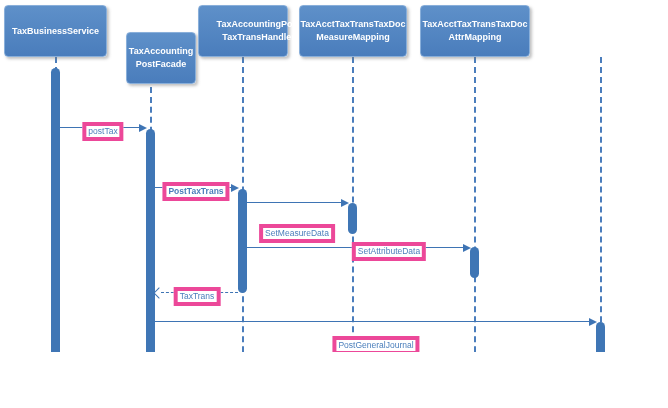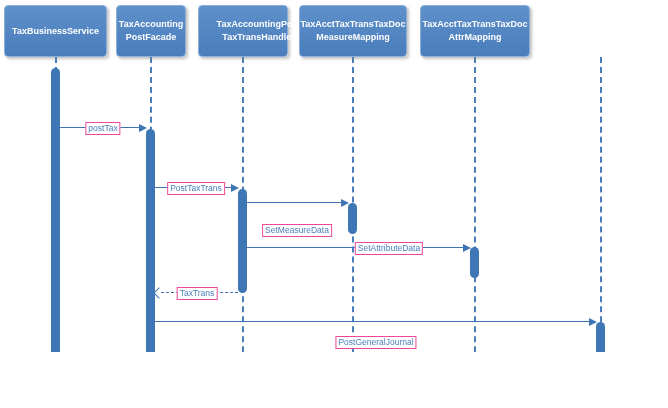--- a/index.html
+++ b/index.html
@@ -29,38 +29,38 @@
     position:absolute; right:-1px; top:-4.5px; width:0; height:0;
     border-left:8px solid #3e74b4; border-top:4px solid transparent; border-bottom:4px solid transparent;
   }
   .head-left-open {
     position:absolute; left:0px; top:-4px; width:7px; height:7px;
     border-left:1.5px solid #3e74b4; border-bottom:1.5px solid #3e74b4;
     transform:rotate(45deg); transform-origin:center;
   }
   .msg-label {
     position:absolute; top:-6.5px; transform:translateX(-50%);
-    background:#ffffff; border:1px solid #ec4899; color:#4a7ebb;
+    background:#ffffff; border:4px solid #ec4899; color:#4a7ebb;
     font-size:8.5px; line-height:11px; padding:0 2px; white-space:nowrap;
   }
 </style>
 </head>
 <body>
 
 <div class="stage">
 
   <div class="lifeline" style="left:55px;  top:57px; height:339px;"></div>
   <div class="lifeline" style="left:150px; top:57px; height:345px;"></div>
   <div class="lifeline" style="left:242px; top:57px; height:345px;"></div>
   <div class="lifeline" style="left:352px; top:57px; height:345px;"></div>
   <div class="lifeline" style="left:474px; top:57px; height:345px;"></div>
   <div class="lifeline" style="left:600px; top:57px; height:345px;"></div>
 
   <div class="actor" style="left:4px;   width:103px;">TaxBusinessService</div>
-  <div class="actor" style="left:116px; width:70px;">TaxAccounting
+  <div class="actor" style="left:126px; width:70px;margin-top:27px;">TaxAccounting
 PostFacade</div>
   <div class="actor" style="left:198px; width:90px;padding-left:31px;">TaxAccountingPost
 TaxTransHandler</div>
   <div class="actor" style="left:299px; width:108px;">TaxAcctTaxTransTaxDoc
 MeasureMapping</div>
   <div class="actor" style="left:420px; width:110px;">TaxAcctTaxTransTaxDoc
 AttrMapping</div>
 
   <div class="activation" style="left:51px;  top:68px;  height:328px;"></div>
   <div class="activation" style="left:146px; top:129px; height:252px;"></div>
@@ -71,21 +71,21 @@
 
   <div class="msg" style="left:60px; top:128px; width:86px;">
     <div class="line"></div>
     <div class="head-right"></div>
     <div class="msg-label" style="left:43px;">postTax</div>
   </div>
 
   <div class="msg" style="left:155px; top:188px; width:83px;">
     <div class="line"></div>
     <div class="head-right"></div>
-    <div class="msg-label" style="left:41px;">PostTaxTrans</div>
+    <div class="msg-label" style="left:41px;font-weight:bold;">PostTaxTrans</div>
   </div>
 
   <div class="msg" style="left:247px; top:203px; width:101px;">
     <div class="line"></div>
     <div class="head-right"></div>
     <div class="msg-label" style="left:50px;margin-top:27px;">SetMeasureData</div>
   </div>
 
   <div class="msg" style="left:247px; top:248px; width:223px;">
     <div class="line"></div>

